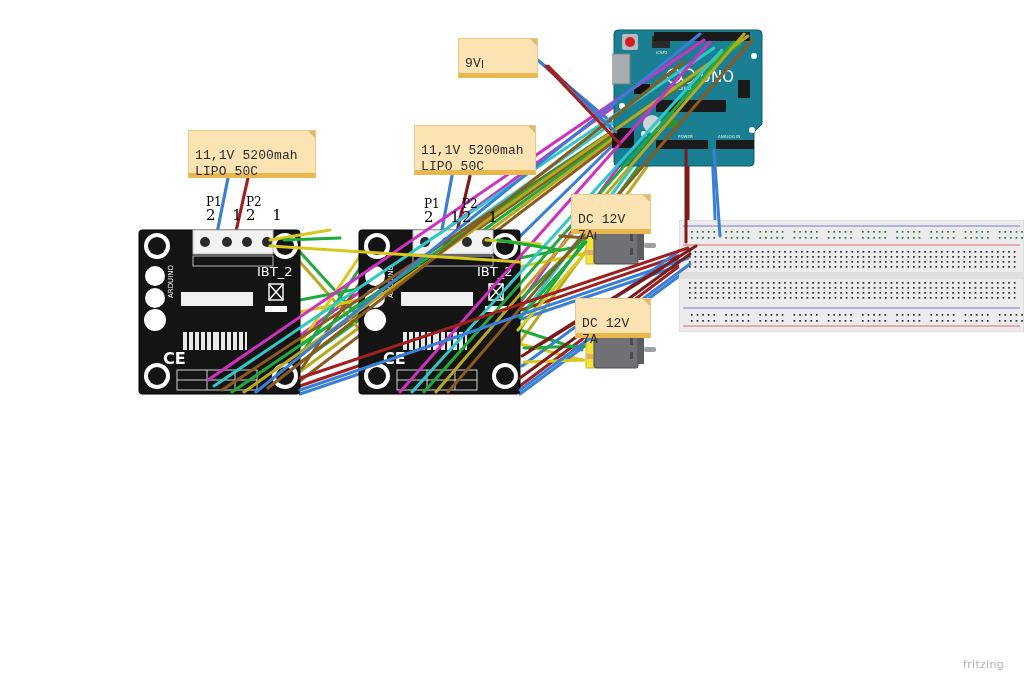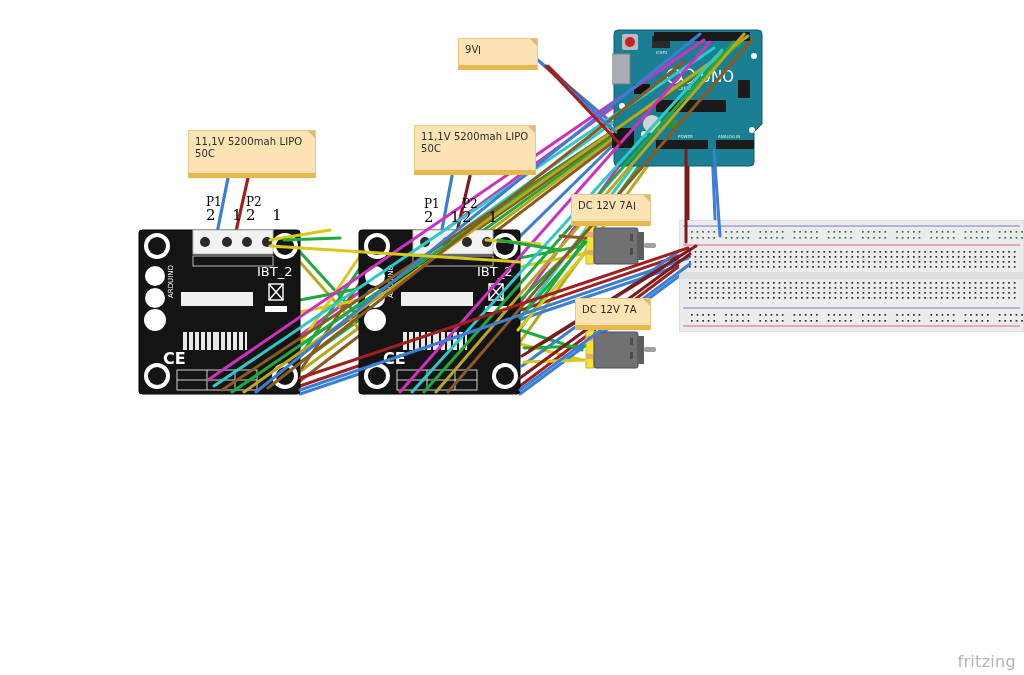--- a/index.html
+++ b/index.html
@@ -27,25 +27,26 @@
     width: 1024px;
     height: 675px;
   }
   
   .note {
     position: absolute;
     background: #fbe3b4;
     border: 1px solid #e8c98a;
     border-bottom: 5px solid #e8b84e;
     box-sizing: border-box;
-    font-size: 10px;
+    font-size: 13px;
     color: #2b2b2b;
-    padding: 5px 6px;
+    padding: 17px 6px;
     line-height: 1.2;
     letter-spacing: 0.1px;
+    font-family: Liberation Mono, monospace;
   }
   .note .fold {
     position: absolute;
     right: 0; top: 0;
     width: 0; height: 0;
     border-left: 7px solid transparent;
     border-top: 7px solid #e0b872;
   }
   .note .caret {
     display: inline-block;
@@ -61,23 +62,23 @@
     font-family: "DejaVu Serif", "Liberation Serif", serif;
     color: #000;
     line-height: 1;
     white-space: nowrap;
   }
   .plabel .big { font-size: 12px; }
   .plabel .nums { font-size: 15px; letter-spacing: 6px; }
   
   #watermark {
     position: absolute;
-    right: 8px;
+    right: 20px;
     bottom: 4px;
-    font-size: 16px;
+    font-size: 11px;
     color: #b3b3b3;
     font-family: "DejaVu Sans", "Liberation Sans", sans-serif;
     letter-spacing: 0.3px;
   }
 </style>
 </head>
 <body>
 
 <div id="canvas">
 

